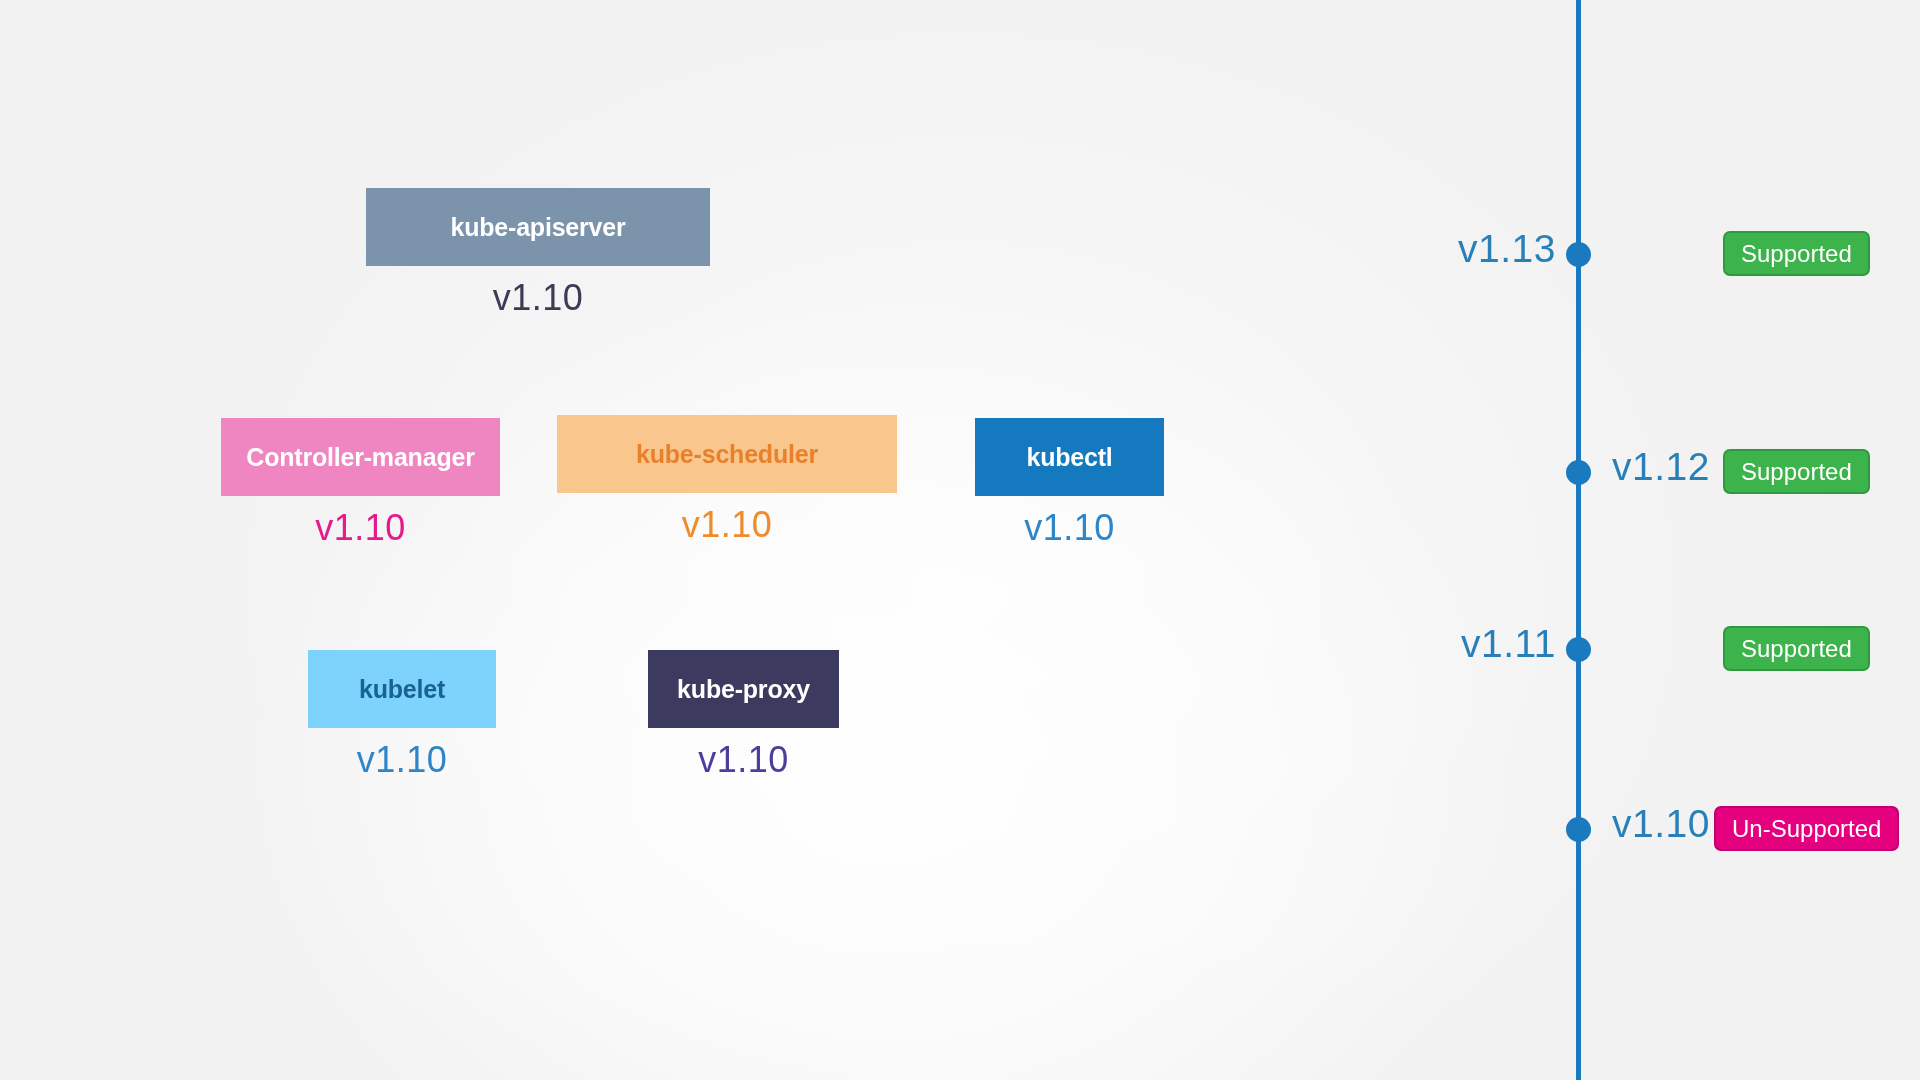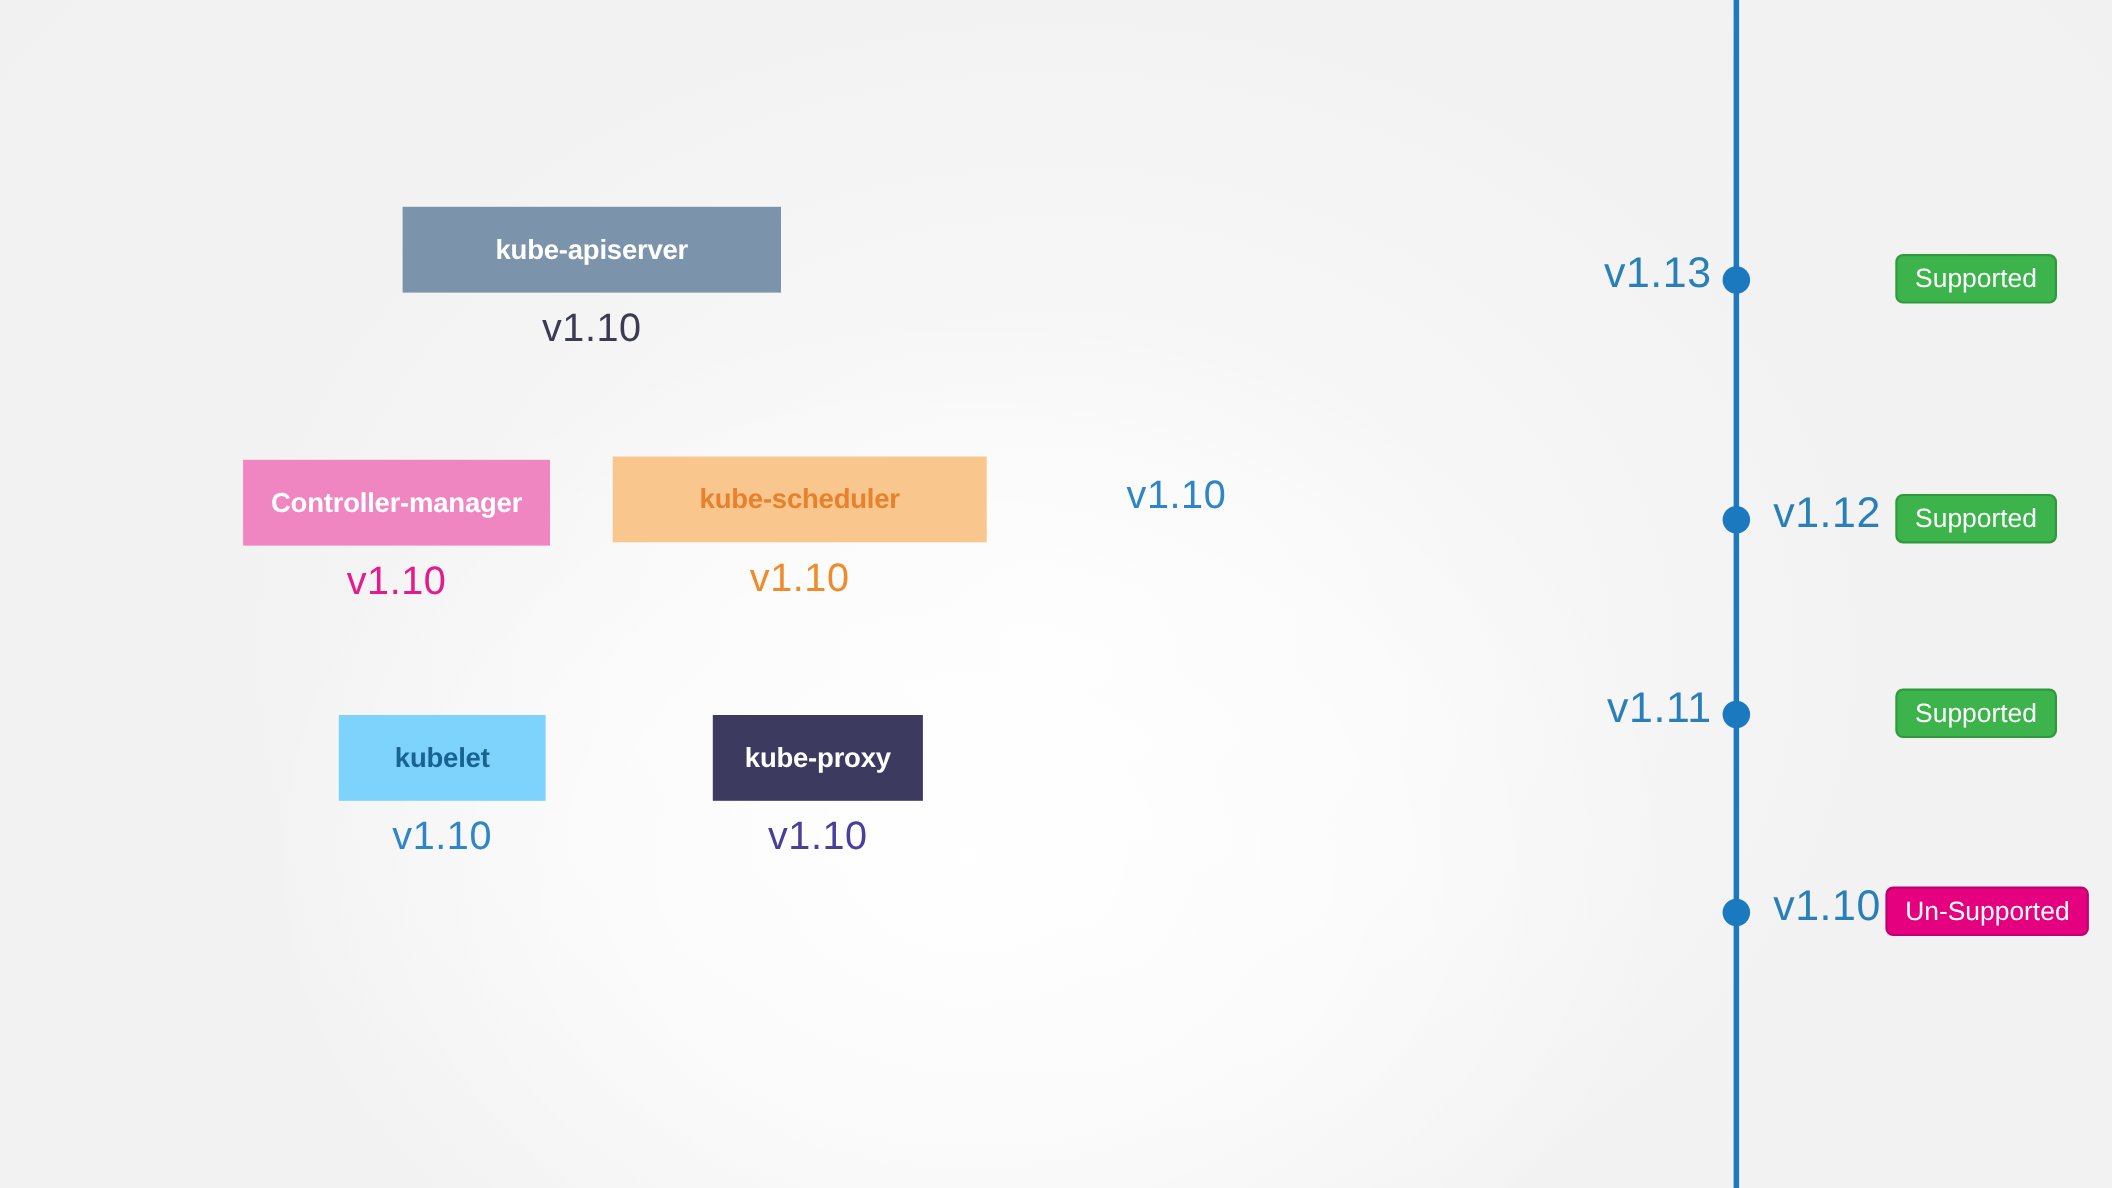--- a/index.html
+++ b/index.html
@@ -113,20 +113,21 @@
       </div>
       <div class="component" style="left: 221px; top: 418px; width: 279px;">
         <div class="comp-box" style="background: rgb(239, 134, 194); color: rgb(255, 255, 255);">Controller-manager</div>
         <div class="comp-version" style="color: rgb(229, 26, 139);">v1.10</div>
       </div>
       <div class="component" style="left: 557px; top: 415px; width: 340px;">
         <div class="comp-box" style="background: rgb(249, 198, 142); color: rgb(232, 129, 44);">kube-scheduler</div>
         <div class="comp-version" style="color: rgb(240, 139, 42);">v1.10</div>
       </div>
       <div class="component" style="left: 975px; top: 418px; width: 189px;">
+        <div class="comp-box" style="background: rgb(21, 121, 192); color: rgb(255, 255, 255);">kubectl</div>
         <div class="comp-version" style="color: rgb(46, 134, 200);">v1.10</div>
       </div>
       <div class="component" style="left: 308px; top: 650px; width: 188px;">
         <div class="comp-box" style="background: #7dd3fc; color: rgb(24, 99, 148);">kubelet</div>
         <div class="comp-version" style="color: rgb(46, 134, 200);">v1.10</div>
       </div>
       <div class="component" style="left: 648px; top: 650px; width: 191px;">
         <div class="comp-box" style="background: rgb(61, 58, 96); color: rgb(255, 255, 255);">kube-proxy</div>
         <div class="comp-version" style="color: rgb(74, 63, 154);">v1.10</div>
       </div>

